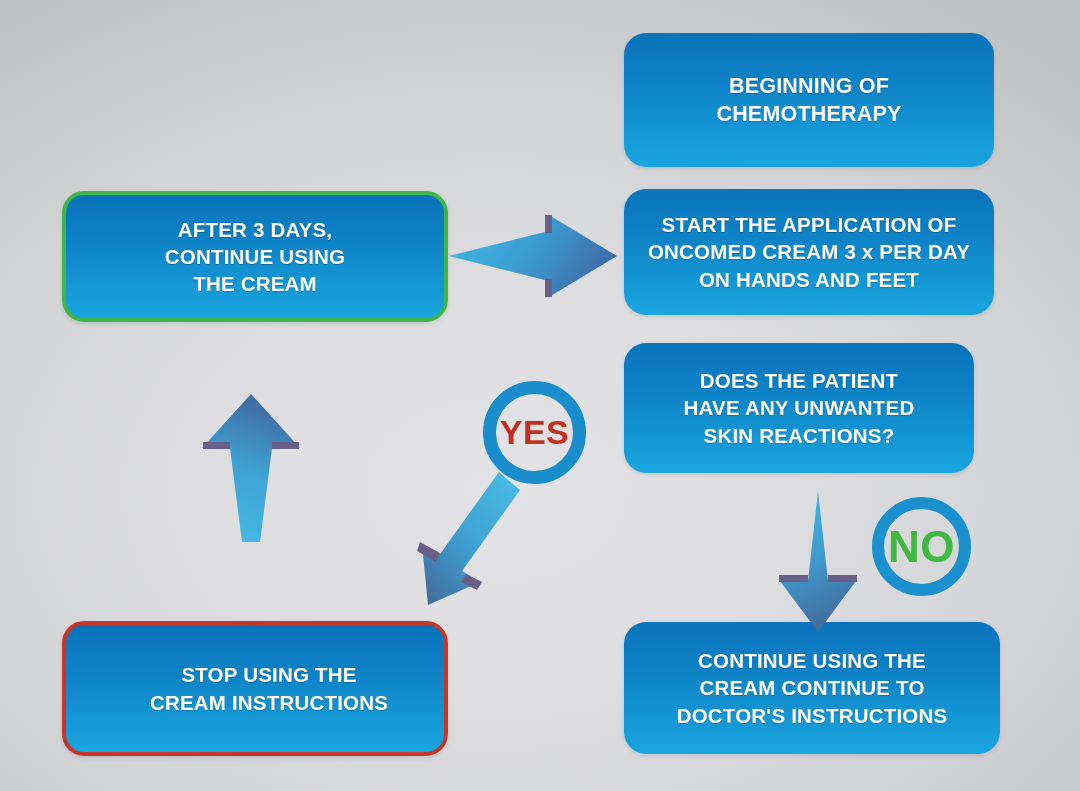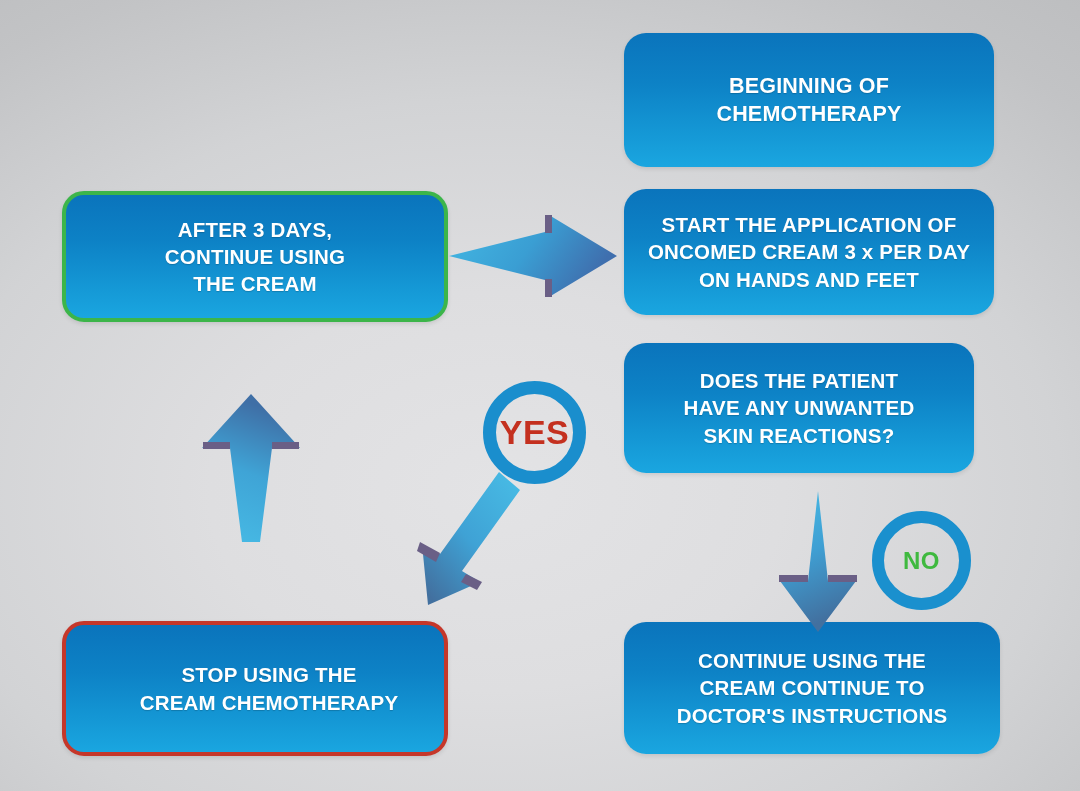--- a/index.html
+++ b/index.html
@@ -61,24 +61,24 @@
     background: transparent;
   }
   #badge-yes {
     left: 483px; top: 381px; width: 103px; height: 103px;
     border: 13px solid #1a8ecd;
     color: #c4301f;
     font-size: 34px;
     letter-spacing: 0.5px;
   }
   #badge-no {
-    left: 872px; top: 511px; width: 99px; height: 99px;
+    left: 872px; top: 497px; width: 99px; height: 99px;
     border: 12px solid #1a90ce;
     color: #3fb93f;
-    font-size: 24px;
+    font-size: 44px;
     letter-spacing: 0.5px;
   }
 
   
   .arrow { position: absolute; }
   #arrow-right { left: 449px; top: 211px; width: 170px; height: 90px; }
   #arrow-up    { left: 196px; top: 392px; width: 110px; height: 152px; }
   #arrow-diag  { left: 404px; top: 470px; width: 160px; height: 150px; }
   #arrow-down  { left: 768px; top: 489px; width: 100px; height: 145px; }
 </style>
@@ -122,21 +122,21 @@
     <span class="label">
       <span>AFTER 3 DAYS,</span><br>
       <span>CONTINUE USING</span><br>
       <span>THE CREAM</span>
     </span>
   </div>
 
   <div class="node bordered-red" id="node-stop">
     <span class="label">
       <span>STOP USING THE</span><br>
-      <span>CREAM CHEMOTHERAPY</span>
+      <span>CREAM INSTRUCTIONS</span>
     </span>
   </div>
 
   <div class="badge" id="badge-yes">
     <span>YES</span>
   </div>
   <div class="badge" id="badge-no">
     <span>NO</span>
   </div>
 

